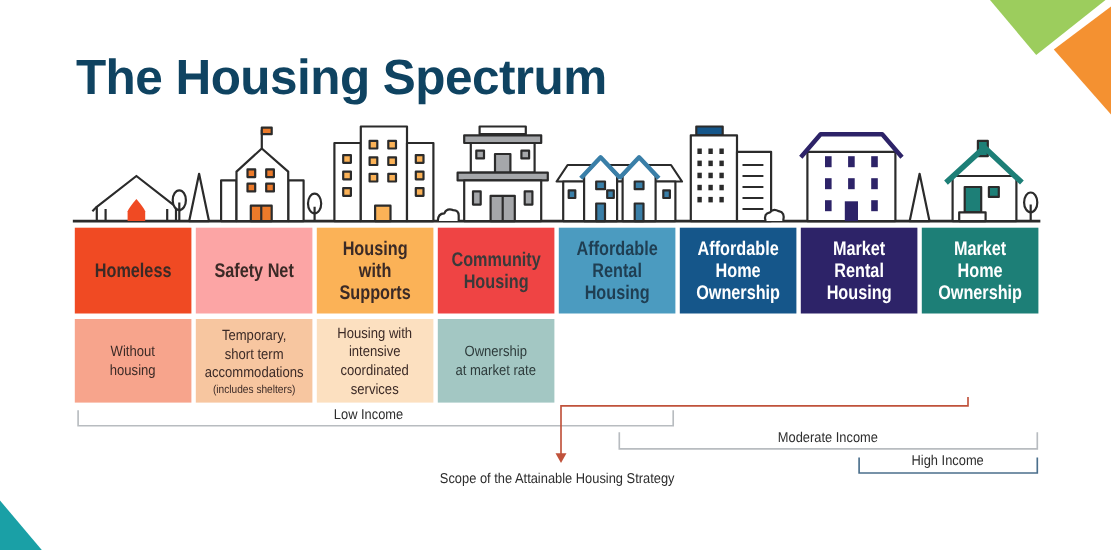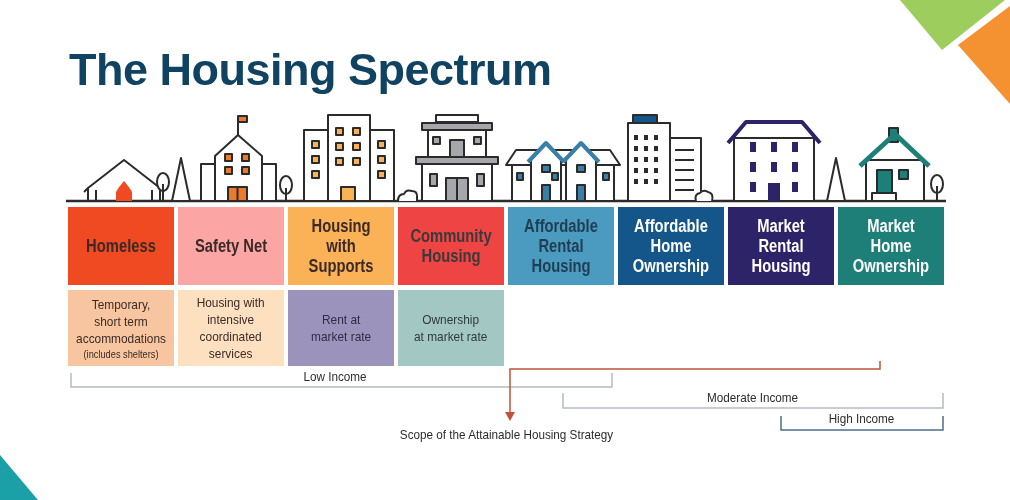--- a/index.html
+++ b/index.html
@@ -219,38 +219,38 @@
 Housing</div>
   </div>
   <div class="cat-wrap" style="background:#1d7f77">
     <div class="cat-box" style="color:#ffffff;white-space:pre-line">Market
 Home
 Ownership</div>
   </div>
 </div>
 
 <div class="row-bottom">
+  <div class="desc-wrap" style="background:#f7a48c">
+    <div class="desc-text" style="color:#3b2a26">Without
+housing</div>
+  </div>
   <div class="desc-wrap" style="background:#f7c6a0">
     <div class="desc-text" style="color:#3b2a26">
       <span>Temporary,
 short term
 accommodations</span>
       <span class="desc-sub">(includes shelters)</span>
     </div>
   </div>
   <div class="desc-wrap" style="background:#fce0c0">
     <div class="desc-text" style="color:#3b2a26">Housing with
 intensive
 coordinated
 services</div>
   </div>
-  <div class="desc-wrap" style="background:#9c93bd">
-    <div class="desc-text" style="color:#2d2d45">Rent at
-market rate</div>
-  </div>
   <div class="desc-wrap" style="background:#a3c7c3">
     <div class="desc-text" style="color:#2d3b3b">Ownership
 at market rate</div>
   </div>
 </div>
 
 <svg class="lines" width="1010" height="500">
 
   <polyline points="71,373 71,387 612,387 612,373" fill="none" stroke="#b8bcc0" stroke-width="1.5"></polyline>
 

